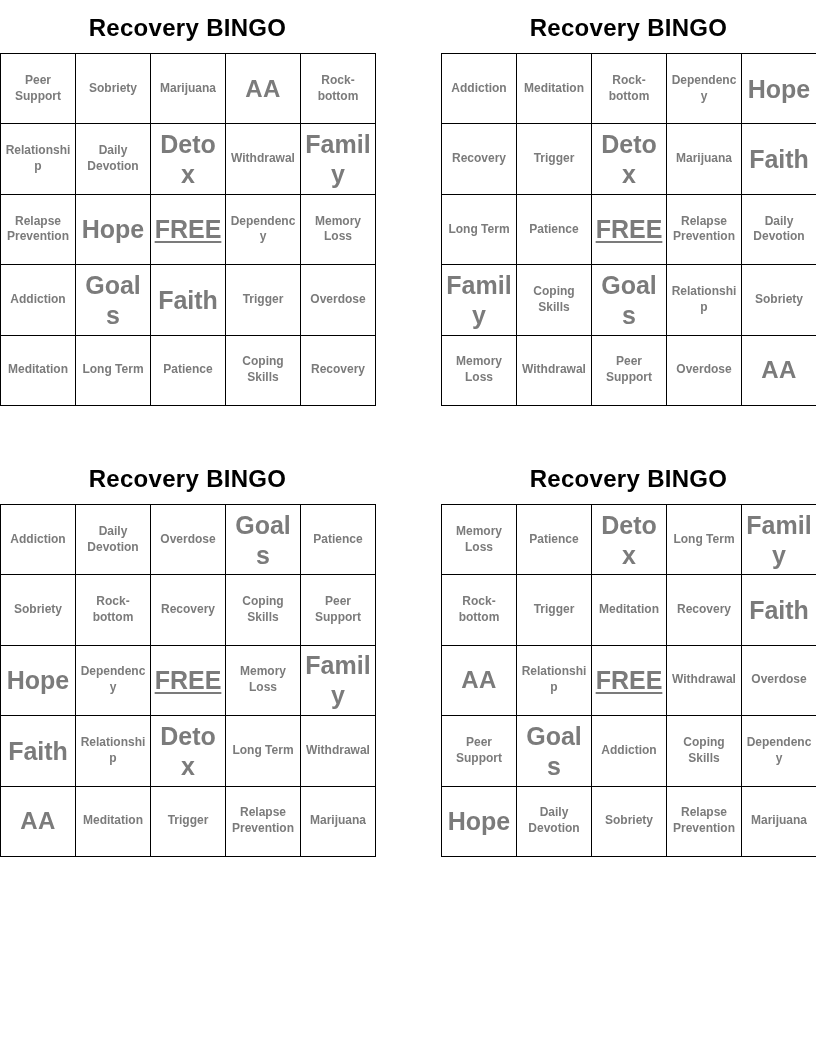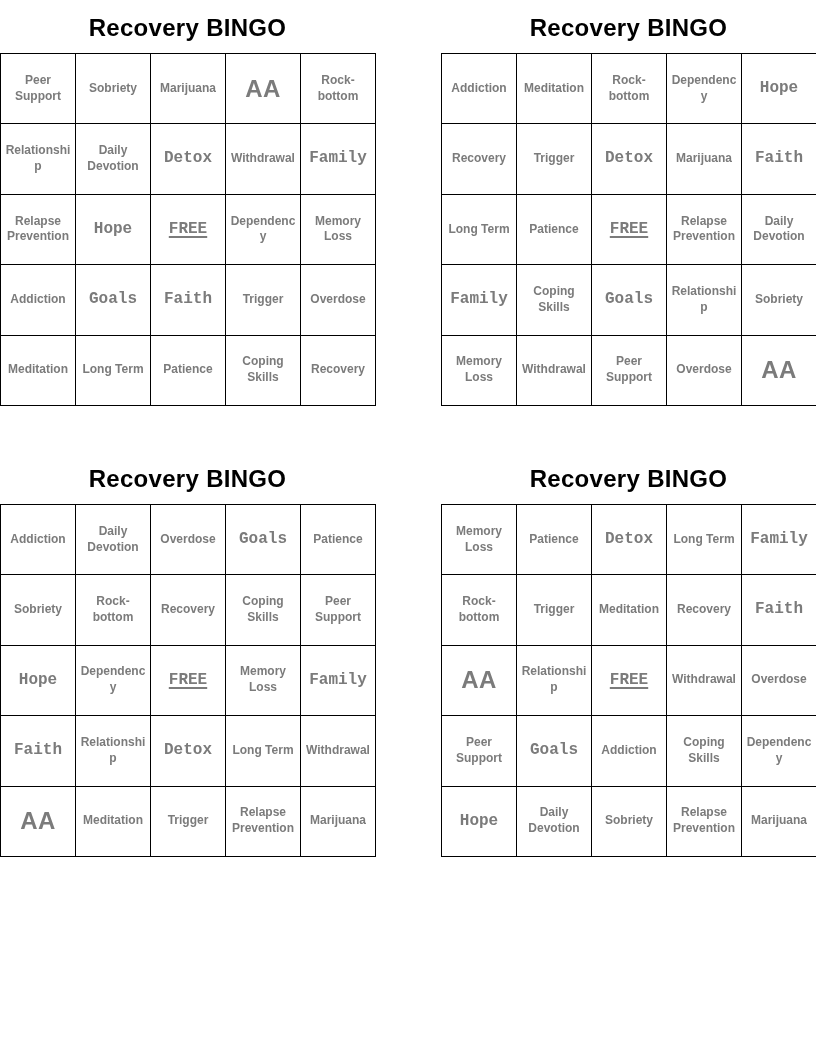--- a/index.html
+++ b/index.html
@@ -33,21 +33,21 @@
   .cell{
     border-right:1px solid var(--grid-border);
     border-bottom:1px solid var(--grid-border);
     display:flex;align-items:center;justify-content:center;
     text-align:center;padding:2px 3px;
     color:var(--cell-text);font-weight:bold;
     overflow-wrap:break-word;word-wrap:break-word;min-width:0;
   }
   .cell span{display:inline-block;max-width:100%;overflow-wrap:break-word;}
   .cell.sm{font-size:12px;line-height:1.33;}
-  .cell.lg{font-size:16px;line-height:1.2;font-family:Liberation Mono, monospace;}
+  .cell.lg{font-size:25px;line-height:1.2;}
   .cell.xl{font-size:24px;line-height:1.1;letter-spacing:0.5px;}
   .cell.free span{
     text-decoration:underline;
     text-decoration-thickness:2px;
     text-underline-offset:3px;
   }
 </style>
 </head>
 <body>
 

